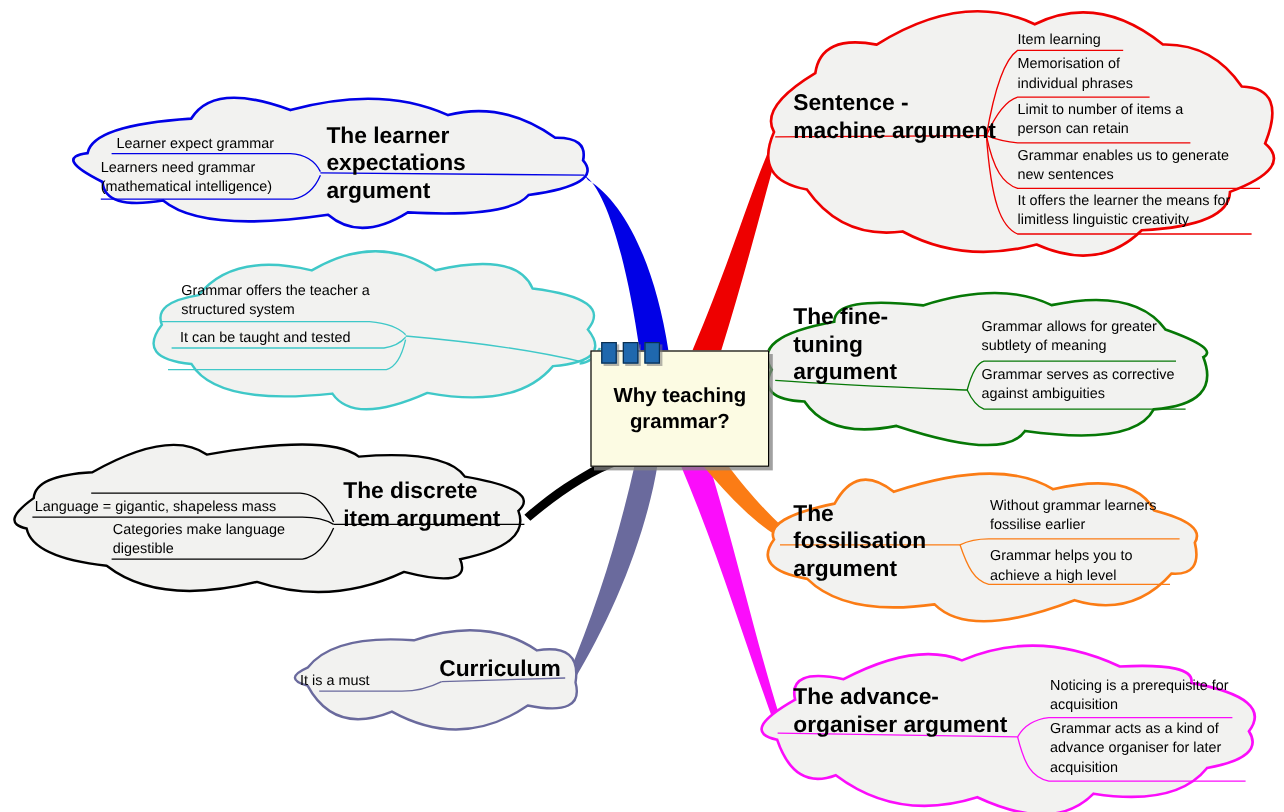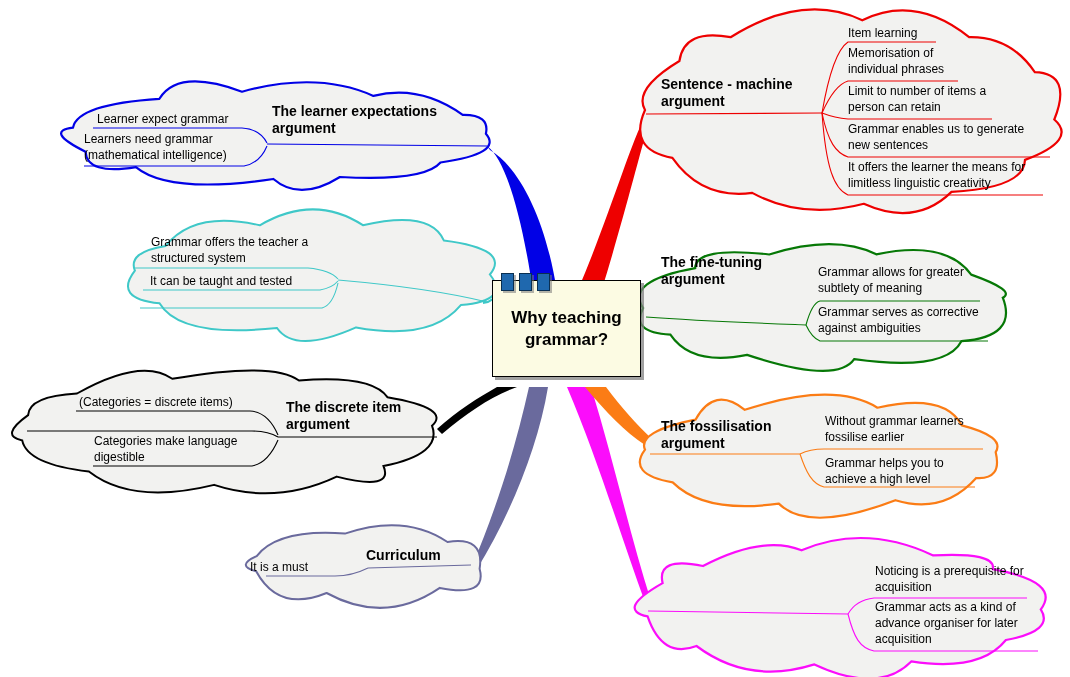--- a/index.html
+++ b/index.html
@@ -1,22 +1,22 @@
 <!DOCTYPE html>
 <html><head>
 <meta charset="utf-8">
 <style>
   html,body{margin:0;padding:0;background:#fff;}
   #stage{position:relative;width:1070px;height:677px;background:#fff;overflow:hidden;
          font-family:"Liberation Sans", sans-serif;}
   #stage svg{position:absolute;left:0;top:0;}
   .t{position:absolute;color:#000000;}
-  .title{font-weight:bold;font-size:14px;line-height:1.2;}
+  .title{font-weight:bold;font-size:19px;line-height:1.2;}
   .s{font-size:12px;line-height:1.34;}
-  .center-box{position:absolute;left:492px;top:280px;width:147px;height:95px;
+  .center-box{position:absolute;left:492px;top:292px;width:147px;height:95px;
     background:#FCFBE3;border:1px solid #000;box-shadow:3px 3px 0 rgba(130,130,130,.75);
     display:flex;align-items:center;justify-content:flex-end;text-align:center;}
   .center-title{font-weight:bold;font-size:17px;line-height:1.25;color:#000;}
   .tab{position:absolute;width:11px;height:16px;top:-8px;background:#1F68AE;
     border:1px solid #0A2F52;box-shadow:2px 2px 0 rgba(120,120,120,.55);}
   .tab1{left:8px;} .tab2{left:26px;} .tab3{left:44px;}
 </style>
 </head>
 <body>
 
@@ -97,28 +97,29 @@
     </g>
   </g>
 </svg>
 
 <div class="t title" style="left:272px;top:103px;width:200px">The learner expectations argument</div>
 <div class="t title" style="left:286px;top:399px;width:140px">The discrete item argument</div>
 <div class="t title" style="left:366px;top:547px;width:110px">Curriculum</div>
 <div class="t title" style="left:661px;top:76px;width:170px">Sentence - machine argument</div>
 <div class="t title" style="left:661px;top:254px;width:125px">The fine-tuning argument</div>
 <div class="t title" style="left:661px;top:418px;width:135px">The fossilisation argument</div>
+<div class="t title" style="left:661px;top:571px;width:200px">The advance-organiser argument</div>
 
 <div class="t s" style="left:97px;top:111px;width:150px">Learner expect grammar</div>
 <div class="t s" style="left:84px;top:131px;width:175px">Learners need grammar (mathematical intelligence)</div>
 
 <div class="t s" style="left:151px;top:234px;width:162px">Grammar offers the teacher a structured system</div>
 <div class="t s" style="left:150px;top:273px;width:180px">It can be taught and tested</div>
 
-<div class="t s" style="left:79px;top:394px;width:190px">(Categories = discrete items)</div>
+<div class="t s" style="left:29px;top:414px;width:230px">Language = gigantic, shapeless mass</div>
 <div class="t s" style="left:94px;top:433px;width:158px">Categories make language digestible</div>
 
 <div class="t s" style="left:250px;top:559px;width:100px">It is a must</div>
 
 <div class="t s" style="left:848px;top:25px;width:120px">Item learning</div>
 <div class="t s" style="left:848px;top:45px;width:112px">Memorisation of individual phrases</div>
 <div class="t s" style="left:848px;top:83px;width:152px">Limit to number of items a person can retain</div>
 <div class="t s" style="left:848px;top:121px;width:196px">Grammar enables us to generate new sentences</div>
 <div class="t s" style="left:848px;top:159px;width:196px">It offers the learner the means for limitless linguistic creativity</div>
 

